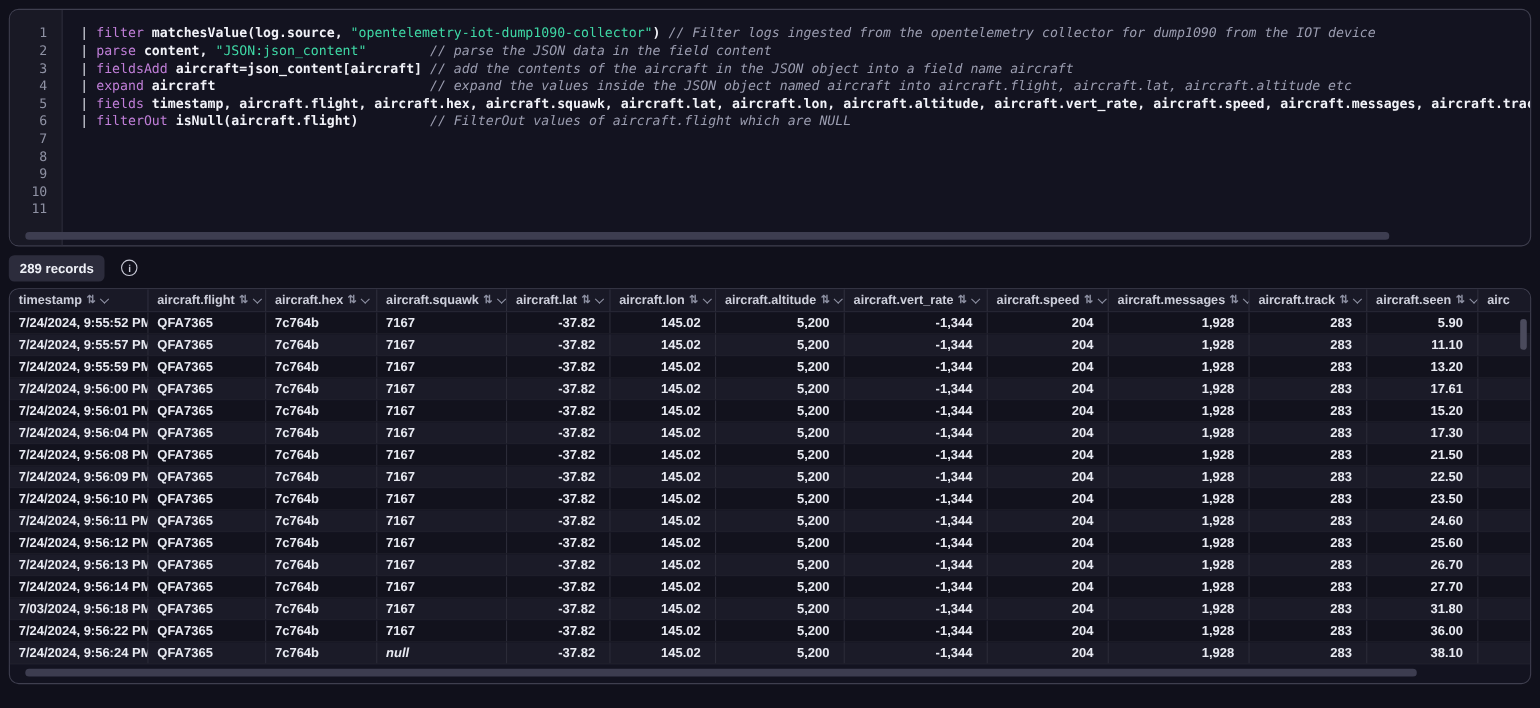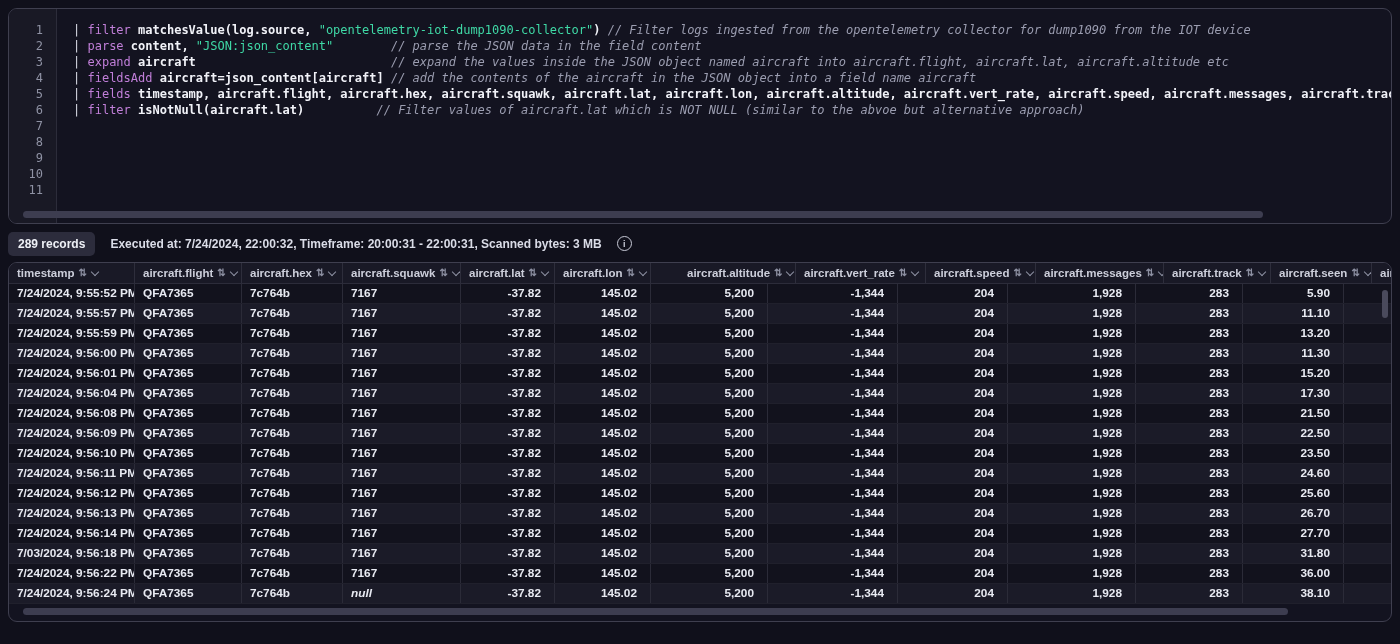--- a/index.html
+++ b/index.html
@@ -111,32 +111,31 @@
       <div class="ln">6</div>
       <div class="ln">7</div>
       <div class="ln">8</div>
       <div class="ln">9</div>
       <div class="ln">10</div>
       <div class="ln">11</div>
     </div>
   <div class="code">
       <div class="code-line"><span class="tok-pl">| </span><span class="tok-kw">filter</span><span class="tok-pl"> </span><span class="tok-fn">matchesValue</span><span class="tok-fn">(log.source, </span><span class="tok-str">"opentelemetry-iot-dump1090-collector"</span><span class="tok-fn">) </span><span class="tok-cm">// Filter logs ingested from the opentelemetry collector for dump1090 from the IOT device</span></div>
       <div class="code-line"><span class="tok-pl">| </span><span class="tok-kw">parse</span><span class="tok-pl"> </span><span class="tok-fn">content,</span><span class="tok-pl"> </span><span class="tok-str">"JSON:json_content"</span><span class="tok-pl">        </span><span class="tok-cm">// parse the JSON data in the field content</span></div>
+      <div class="code-line"><span class="tok-pl">| </span><span class="tok-kw">fieldsAdd</span><span class="tok-pl"> </span><span class="tok-fn">aircraft=json_content[aircraft]</span><span class="tok-pl"> </span><span class="tok-cm">// add the contents of the aircraft in the JSON object into a field name aircraft</span></div>
       <div class="code-line"><span class="tok-pl">| </span><span class="tok-kw">expand</span><span class="tok-pl"> </span><span class="tok-fn">aircraft</span><span class="tok-pl">                           </span><span class="tok-cm">// expand the values inside the JSON object named aircraft into aircraft.flight, aircraft.lat, aircraft.altitude etc</span></div>
-      <div class="code-line"><span class="tok-pl">| </span><span class="tok-kw">fieldsAdd</span><span class="tok-pl"> </span><span class="tok-fn">aircraft=json_content[aircraft]</span><span class="tok-pl"> </span><span class="tok-cm">// add the contents of the aircraft in the JSON object into a field name aircraft</span></div>
       <div class="code-line"><span class="tok-pl">| </span><span class="tok-kw">fields</span><span class="tok-pl"> </span><span class="tok-fn">timestamp, aircraft.flight, aircraft.hex, aircraft.squawk, aircraft.lat, aircraft.lon, aircraft.altitude, aircraft.vert_rate, aircraft.speed, aircraft.messages, aircraft.track, aircraft.seen</span></div>
-      <div class="code-line"><span class="tok-pl">| </span><span class="tok-kw">filter</span><span class="tok-pl"> </span><span class="tok-fn">isNotNull(aircraft.lat)</span><span class="tok-pl">          </span><span class="tok-cm">// Filter values of aircraft.lat which is NOT NULL (similar to the abvoe but alternative approach)</span></div>
+      <div class="code-line"><span class="tok-pl">| </span><span class="tok-kw">filterOut</span><span class="tok-pl"> </span><span class="tok-fn">isNull(aircraft.flight)</span><span class="tok-pl">         </span><span class="tok-cm">// FilterOut values of aircraft.flight which are NULL</span></div>
       <div class="code-line"></div>
     </div>
   <div class="hscroll"></div>
 </section>
 
 <div class="results-bar">
   <span class="badge">289 records</span>
-  <span class="exec">Executed at: 7/24/2024, 22:00:32, Timeframe: 20:00:31 - 22:00:31, Scanned bytes: 3 MB</span>
   <span class="info-icon">i</span>
 </div>
 
 <section class="panel table-panel">
   <div class="thead">
       <div class="th" style="width: 126px;">
         <span>timestamp</span>
         <span class="sort-ic">⇅</span>
         <span class="chev"></span>
       </div>
@@ -158,21 +157,21 @@
       <div class="th" style="width: 94px;">
         <span>aircraft.lat</span>
         <span class="sort-ic">⇅</span>
         <span class="chev"></span>
       </div>
       <div class="th" style="width: 96px;">
         <span>aircraft.lon</span>
         <span class="sort-ic">⇅</span>
         <span class="chev"></span>
       </div>
-      <div class="th" style="width: 117px; margin-left: 28px;">
+      <div class="th" style="width: 117px;">
         <span>aircraft.altitude</span>
         <span class="sort-ic">⇅</span>
         <span class="chev"></span>
       </div>
       <div class="th" style="width: 130px;">
         <span>aircraft.vert_rate</span>
         <span class="sort-ic">⇅</span>
         <span class="chev"></span>
       </div>
       <div class="th" style="width: 110px;">
@@ -250,21 +249,21 @@
         <div class="td" style="width: 107px;">QFA7365</div>
         <div class="td" style="width: 101px;">7c764b</div>
         <div class="td" style="width: 118px;">7167</div>
         <div class="td num" style="width: 94px;">-37.82</div>
         <div class="td num" style="width: 96px;">145.02</div>
         <div class="td num" style="width: 117px;">5,200</div>
         <div class="td num" style="width: 130px;">-1,344</div>
         <div class="td num" style="width: 110px;">204</div>
         <div class="td num" style="width: 128px;">1,928</div>
         <div class="td num" style="width: 107px;">283</div>
-        <div class="td num" style="width: 101px;">11.30</div>
+        <div class="td num" style="width: 101px;">17.61</div>
         <div class="td grow" style="width: 40px;"></div>
       </div>
       <div class="tr odd">
         <div class="td" style="width: 126px;">7/24/2024, 9:56:01 PM</div>
         <div class="td" style="width: 107px;">QFA7365</div>
         <div class="td" style="width: 101px;">7c764b</div>
         <div class="td" style="width: 118px;">7167</div>
         <div class="td num" style="width: 94px;">-37.82</div>
         <div class="td num" style="width: 96px;">145.02</div>
         <div class="td num" style="width: 117px;">5,200</div>

